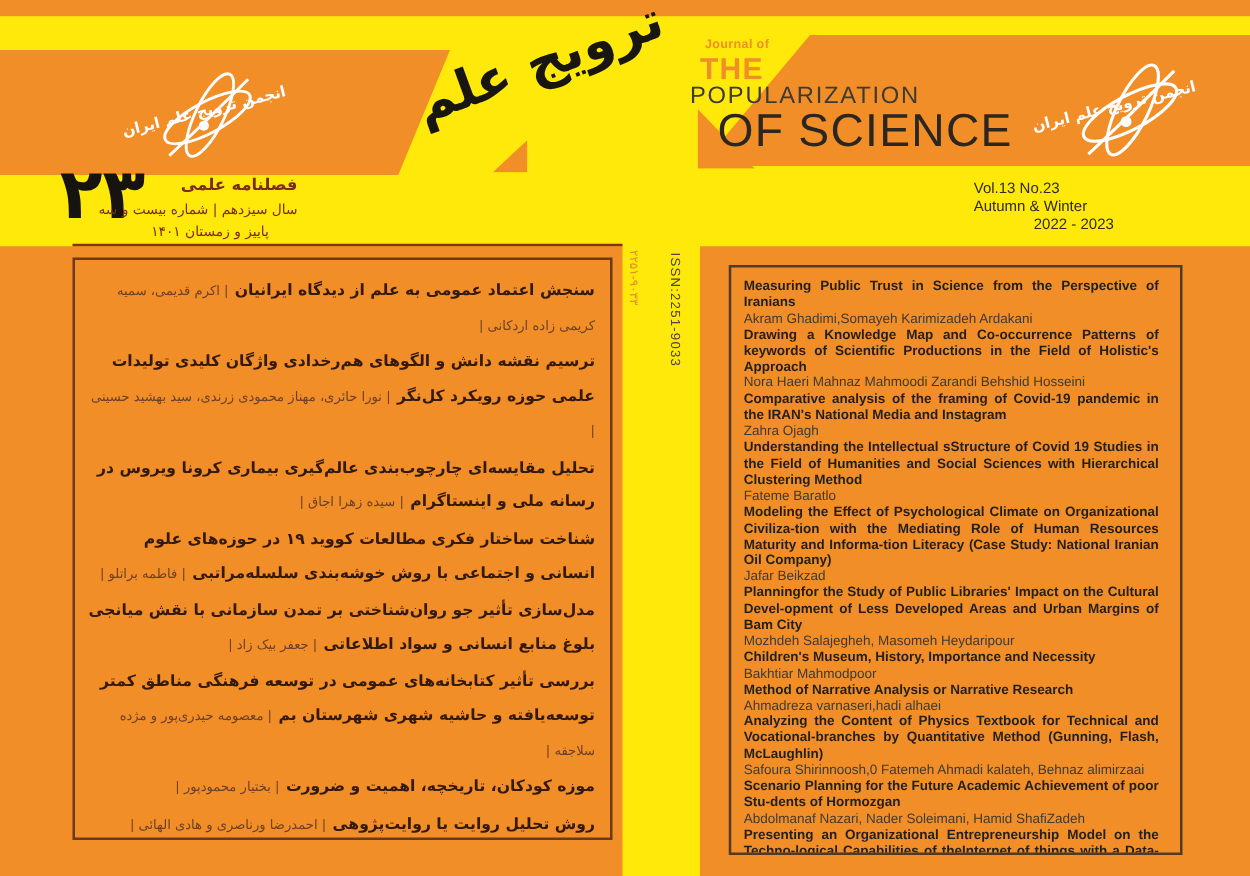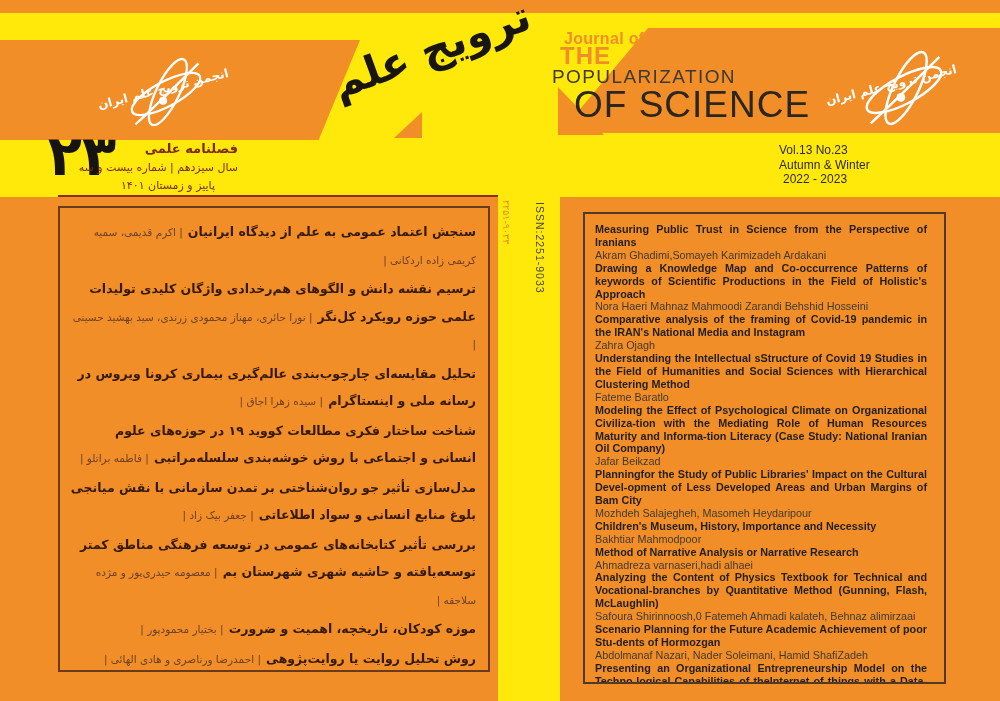--- a/index.html
+++ b/index.html
@@ -36,27 +36,27 @@
   .issue-no{left:42px;top:128px;width:80px;text-align:center;
     font-family:"DejaVu Sans",sans-serif;font-weight:bold;font-size:56px;
     color:#161310;line-height:1.0;}
   .fa-q{right:762px;top:141px;font-family:"DejaVu Sans",sans-serif;
     font-weight:bold;font-size:13px;color:#7B2A1B;direction:rtl;white-space:nowrap;}
   .fa-year{right:762px;top:161px;font-family:"DejaVu Sans",sans-serif;
     font-size:11px;color:#7B2A1B;direction:rtl;white-space:nowrap;}
   .fa-season{right:785px;top:179px;font-family:"DejaVu Sans",sans-serif;
     font-size:11px;color:#7B2A1B;direction:rtl;white-space:nowrap;}
   
-  .journal-of{left:564px;top:30px;font-size:16px;font-weight:bold;color:#F18E28;letter-spacing:.3px;text-align:center;}
+  .journal-of{left:564px;top:30px;font-size:10px;font-weight:bold;color:#F18E28;letter-spacing:.3px;text-align:center;}
   .the{left:560px;top:42px;font-size:24px;font-weight:bold;color:#F18E28;letter-spacing:1px;}
   .popularization{left:552px;top:66px;font-size:19px;font-weight:400;color:#3E3933;letter-spacing:1.4px;}
   .of-science{left:574px;top:84px;font-size:37px;font-weight:400;color:#2B2621;letter-spacing:1px;white-space:nowrap;}
   .vol-block{left:779px;top:143px;color:#2F2A24;font-size:12px;line-height:14.5px;}
   .vol-block .v1{font-weight:normal;}
-  .vol-block .v3{padding-left:4px;}
+  .vol-block .v3{padding-left:4px;margin-left:44px;}
   
   .issn-en{left:546px;top:202px;transform:rotate(90deg);transform-origin:top left;
     font-size:10.5px;letter-spacing:1px;color:#4A453D;white-space:nowrap;}
   .issn-fa{left:512px;top:200px;transform:rotate(90deg);transform-origin:top left;
     font-family:"DejaVu Sans",sans-serif;font-size:9.5px;color:#E58A2C;white-space:nowrap;}
   
   .fa-box{left:58px;top:206px;width:432px;height:466px;border:2px solid #6A3A1F;
     box-sizing:border-box;padding:9px 12px 6px 8px;direction:rtl;overflow:hidden;}
   .fa-entry{font-family:"DejaVu Sans",sans-serif;line-height:1.72;margin-bottom:2px;
     text-align:right;}

